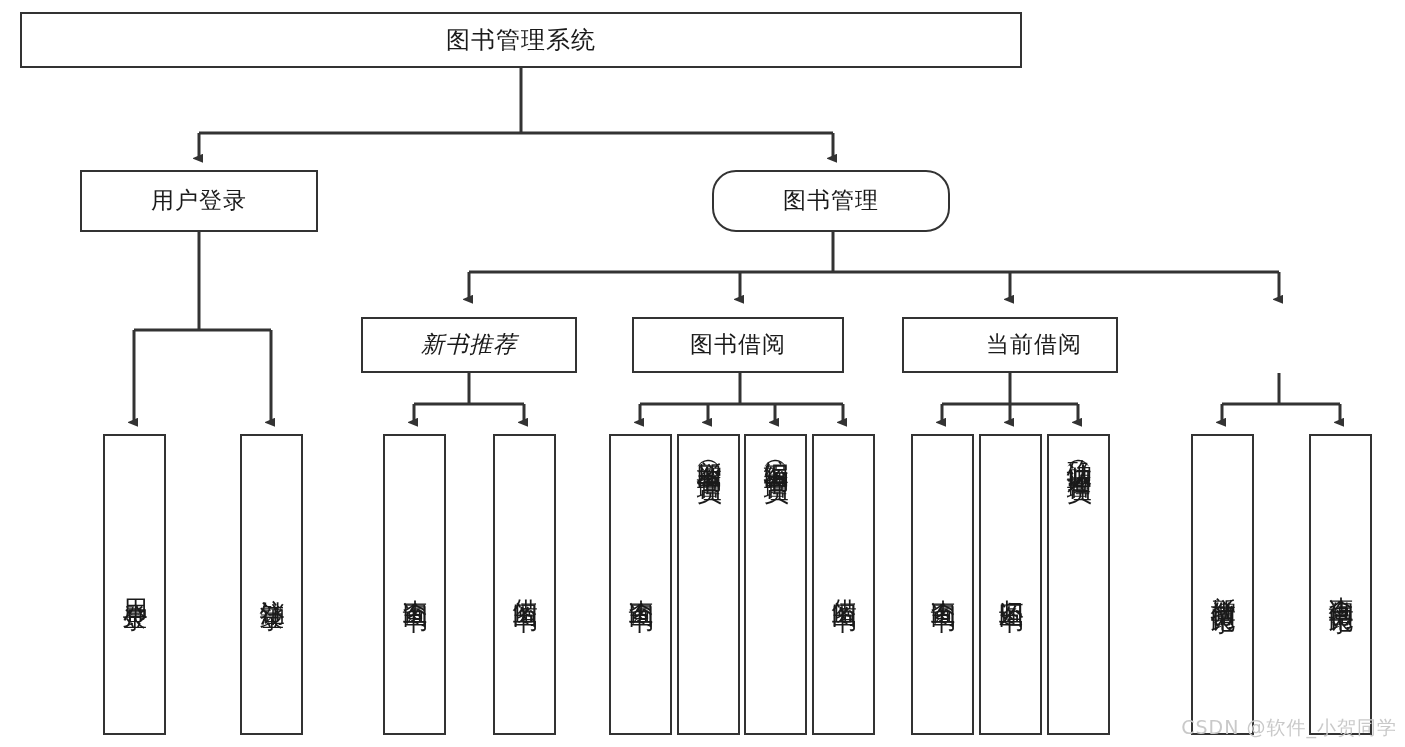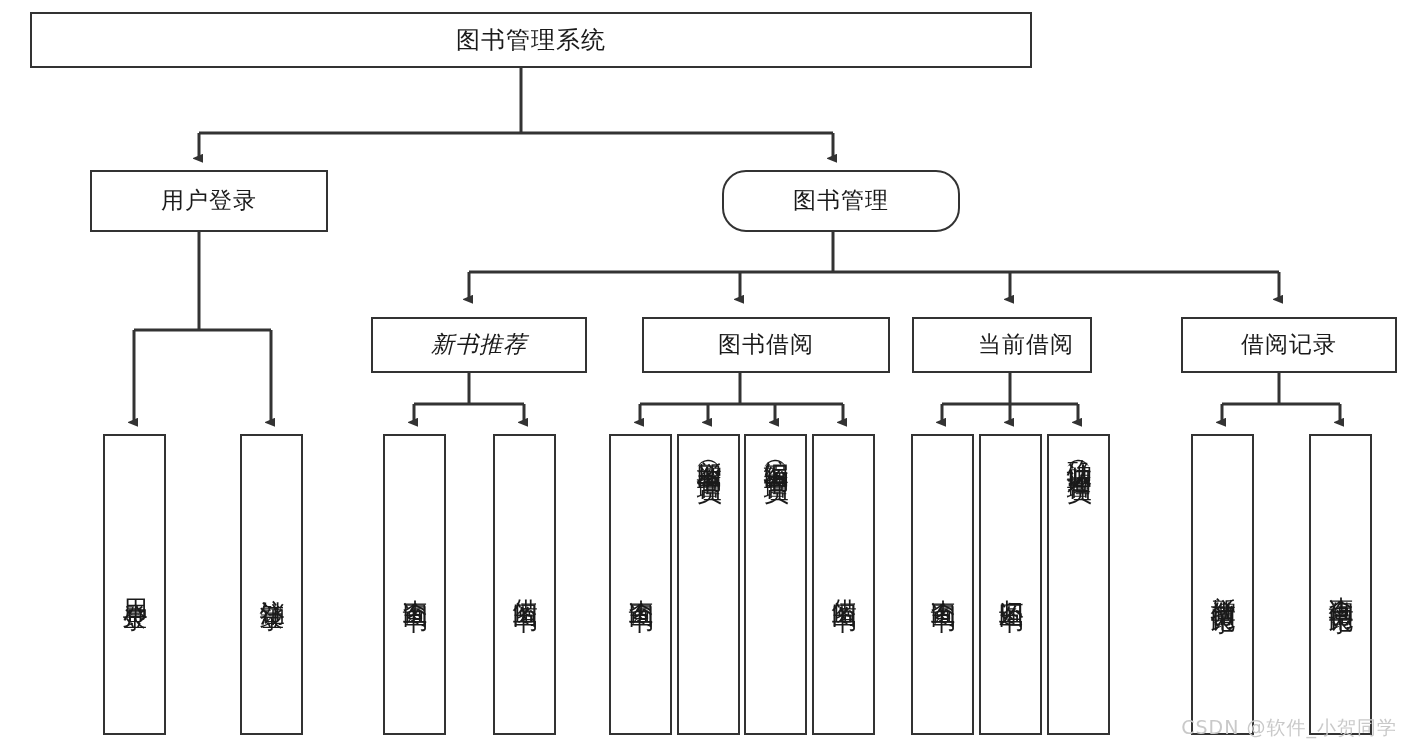--- a/index.html
+++ b/index.html
@@ -33,21 +33,20 @@
     display: flex;
     align-items: center;
     justify-content: center;
     color: #1a1a1a;
     text-align: center;
     letter-spacing: 1px;
   }
   .node.horiz {
     font-size: 23px;
     line-height: 1.2;
-    margin-left: 10px;
   }
   .node.title {
     font-size: 24px;
   }
   .node.leaf {
     writing-mode: vertical-rl;
     text-orientation: upright;
     font-size: 25px;
     line-height: 1.05;
     letter-spacing: 3px;
@@ -141,31 +140,28 @@
   </div>
 
   <div class="node horiz" style="left:712px; top:170px; width:238px; height:62px;border-radius:24px;">
     <span class="node-label">图书管理</span>
   </div>
 
   <div class="node horiz" style="left:361px; top:317px; width:216px; height:56px;font-style:italic;">
     <span class="node-label">新书推荐</span>
   </div>
 
-  <div class="node horiz" style="left:632px; top:317px; width:248px; height:56px;">
+  <div class="node horiz" style="left:632px; top:317px; width:212px; height:56px;">
     <span class="node-label">图书借阅</span>
   </div>
 
-  <div class="node horiz" style="left:902px; top:317px; width:180px; height:56px;padding-left:48px;">
+  <div class="node horiz" style="left:902px; top:317px; width:216px; height:56px;padding-left:48px;">
     <span class="node-label">当前借阅</span>
   </div>
 
-  <div class="node horiz" style="left:1171px; top:317px; width:216px; height:56px;">
-    <span class="node-label">借阅记录</span>
-  </div>
 
   <div class="node leaf mid-aligned" style="left:103px; top:434px; width:63px; height:301px;">
     <span class="node-label">用户登录</span>
   </div>
 
   <div class="node leaf mid-aligned" style="left:240px; top:434px; width:63px; height:301px;">
     <span class="node-label">注销登录</span>
   </div>
 
   <div class="node leaf mid-aligned" style="left:383px; top:434px; width:63px; height:301px;">

